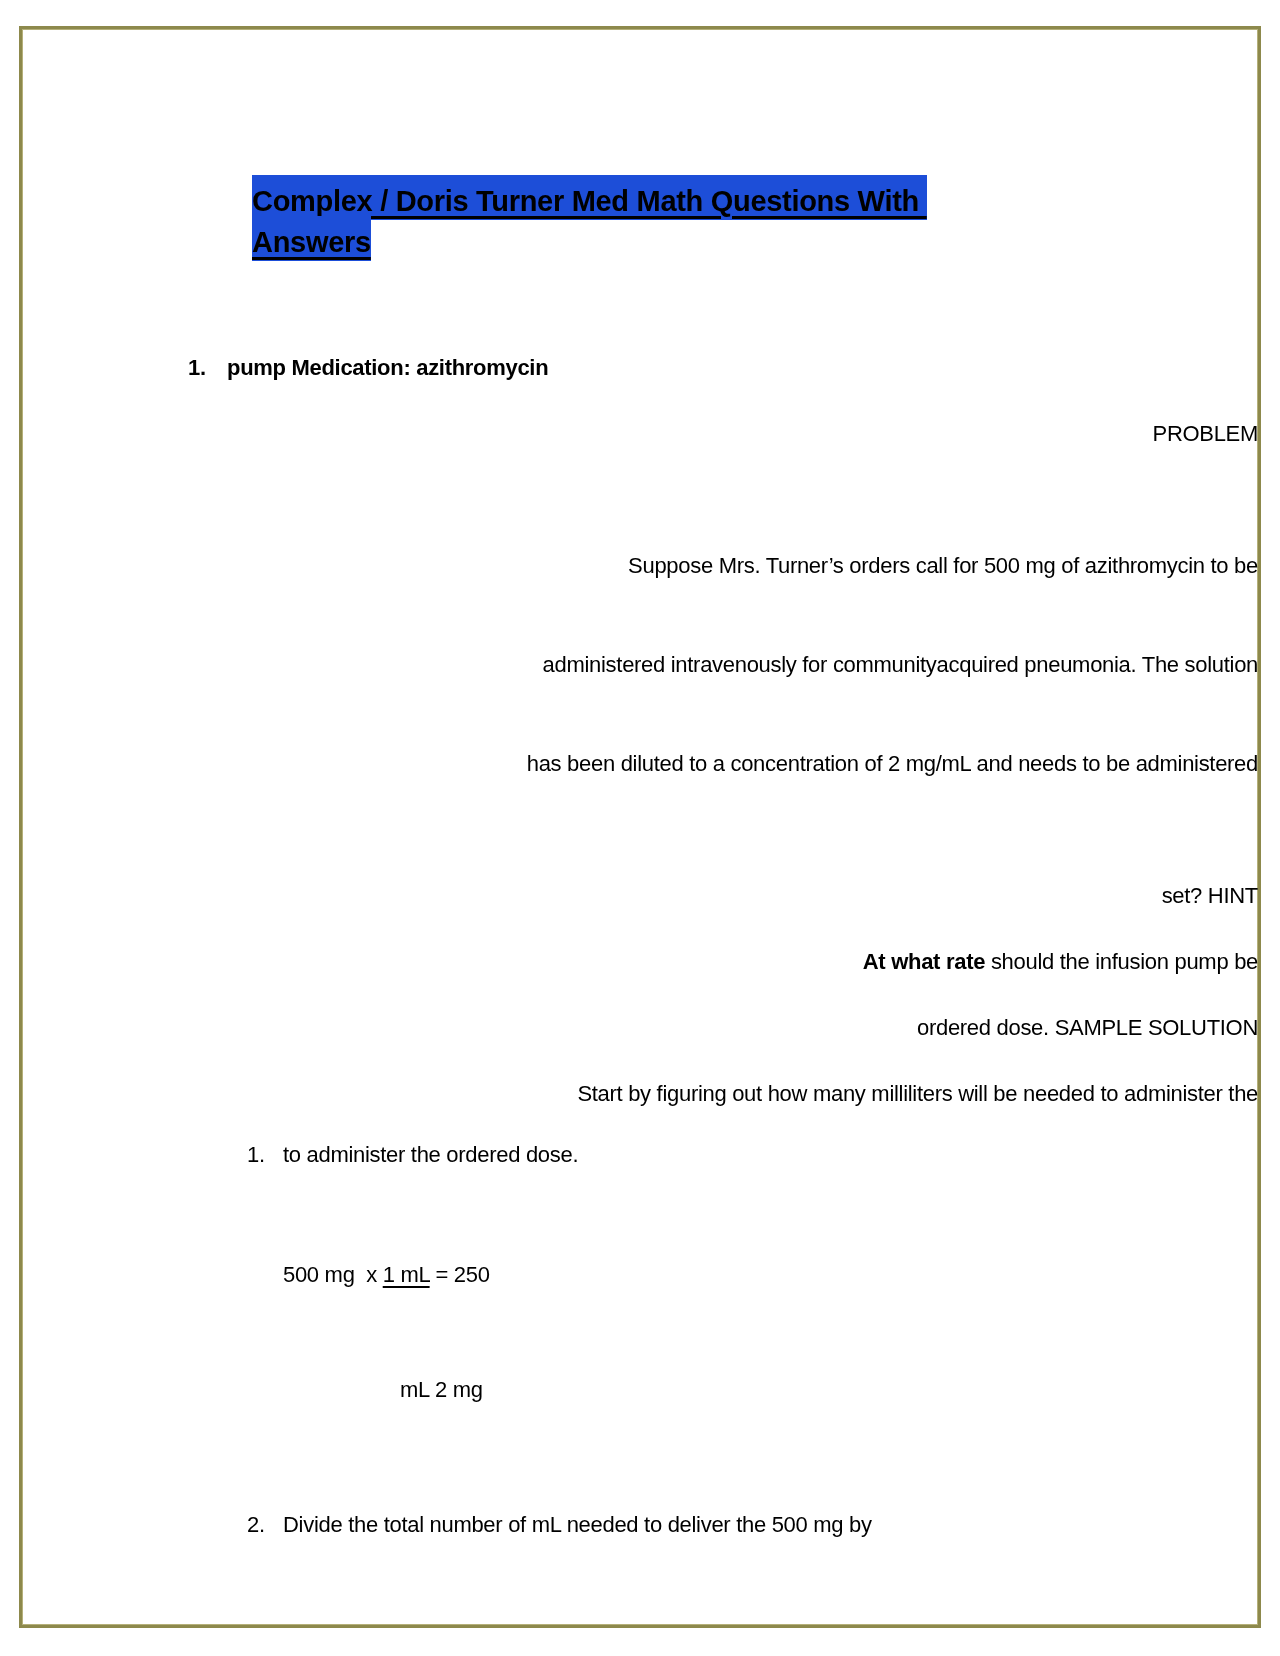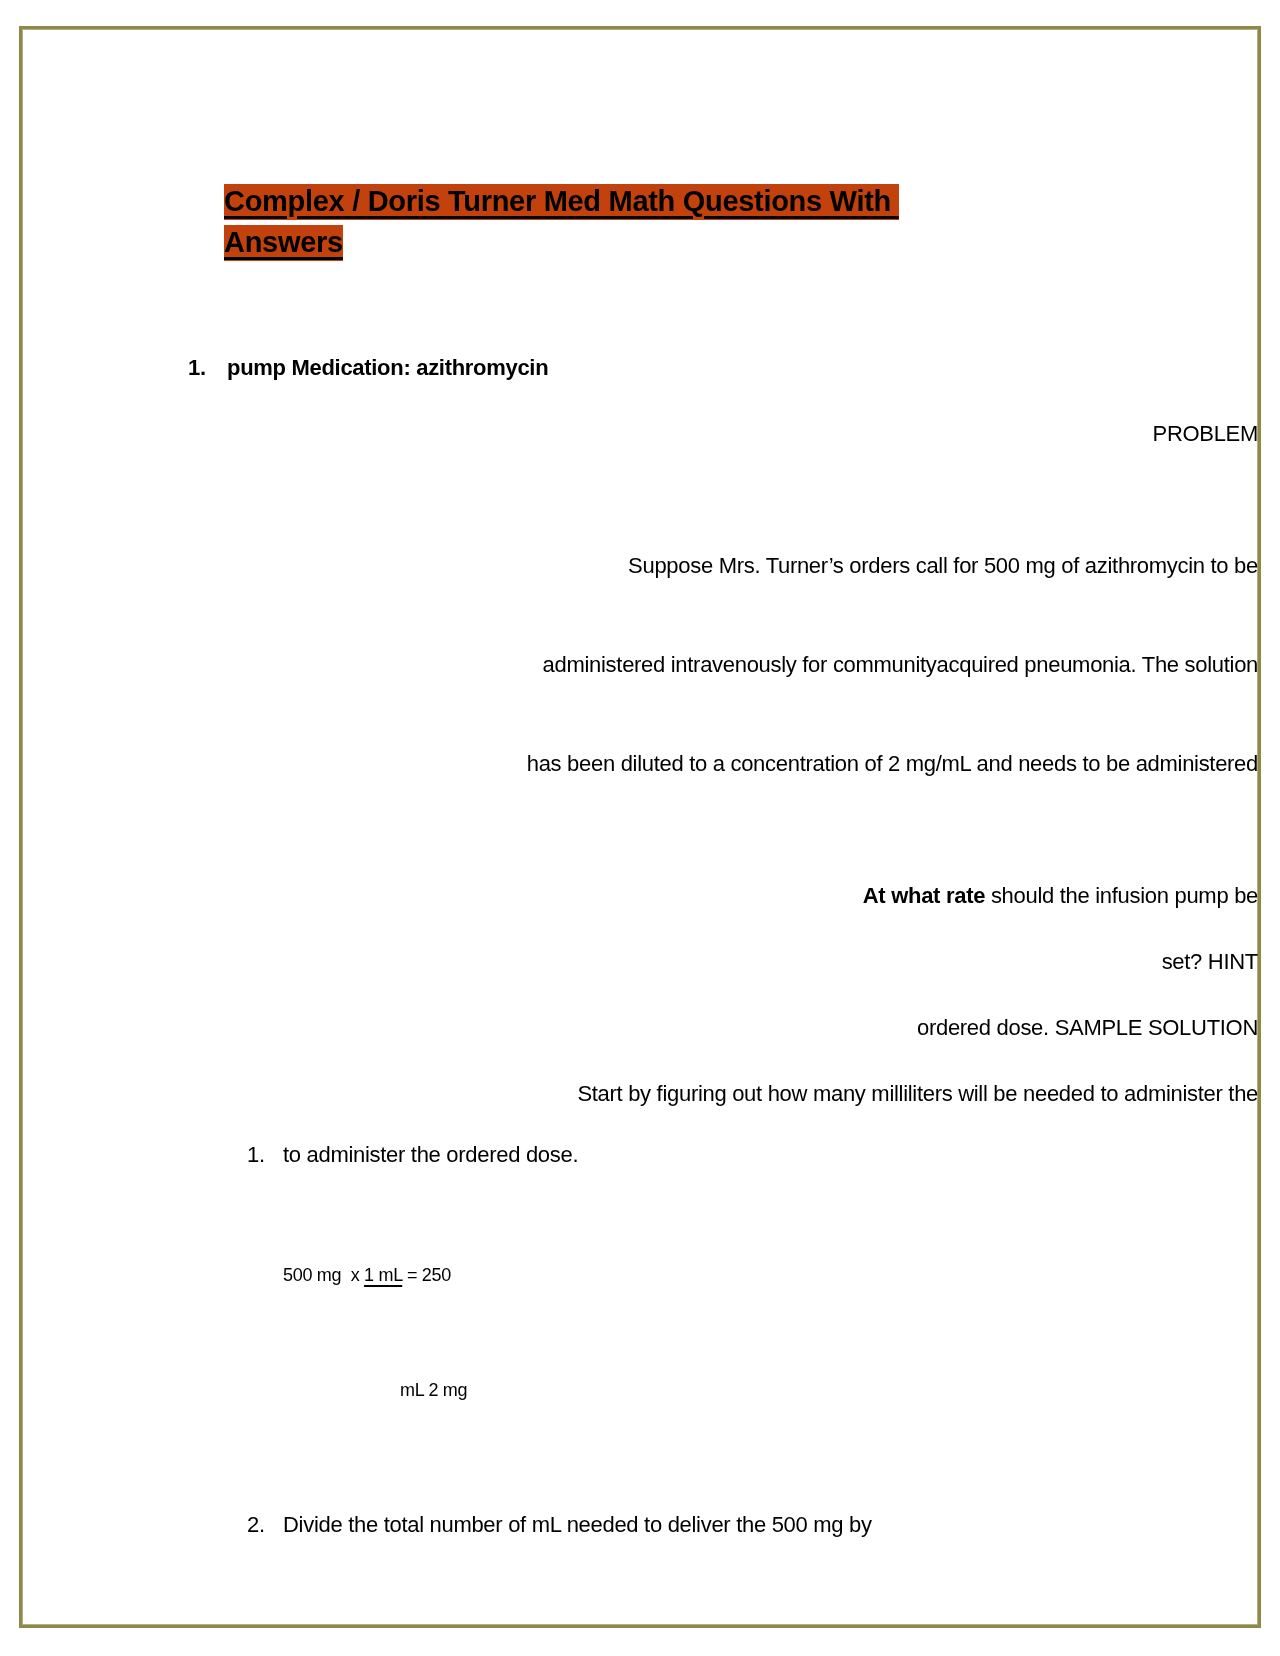--- a/index.html
+++ b/index.html
@@ -34,26 +34,27 @@
     width: 1236px;
   }
   .doc-title {
     margin: 152px 0 0 202px;
     font-size: 29px;
     font-weight: bold;
     line-height: 41px;
     letter-spacing: -0.3px;
   }
   .doc-title .hl {
-    background: #c2410c;
+    background: #1d4ed8;
     text-decoration: underline;
     text-decoration-thickness: 3px;
     text-underline-offset: 5px;
     white-space: pre;
-    padding: 1px 0 3px 0;
+    padding: 10px 0 3px 0;
+    margin-left: 28px;
   }
   .q-heading {
     position: relative;
     margin: 88px 0 0 205px;
     font-size: 22px;
     font-weight: bold;
     line-height: 33px;
     letter-spacing: -0.3px;
     white-space: nowrap;
   }
@@ -81,21 +82,21 @@
     white-space: nowrap;
   }
   .step.second { margin-top: 45px; }
   .step-num {
     position: absolute;
     left: -36px;
     top: 0;
   }
   .equation {
     margin: 30px 0 0 261px;
-    font-size: 18px;
+    font-size: 22px;
     line-height: 30px;
     letter-spacing: -0.3px;
     white-space: pre;
   }
   .equation .u {
     text-decoration: underline;
     text-decoration-thickness: 2px;
     text-underline-offset: 4px;
   }
   .eq-denominator-1 { padding-left: 117px; margin-top: 25px; }
@@ -118,23 +119,23 @@
     </div>
 
     <div class="para">PROBLEM</div>
 
     <div class="para">
       <div class="line">Suppose Mrs. Turner’s orders call for 500 mg of azithromycin to be</div>
       <div class="line">administered intravenously for communityacquired pneumonia. The solution</div>
       <div class="line">has been diluted to a concentration of 2 mg/mL and needs to be administered</div>
     </div>
 
+    <div class="para">set? HINT</div>
+
     <div class="para"><b>At what rate</b><span> should the infusion pump be</span></div>
-
-    <div class="para">set? HINT</div>
 
     <div class="para">ordered dose. SAMPLE SOLUTION</div>
 
     <div class="para">Start by figuring out how many milliliters will be needed to administer the</div>
 
     <div class="step">
       <span class="step-num">1.</span>
       <div>to administer the ordered dose.</div>
     </div>
 

